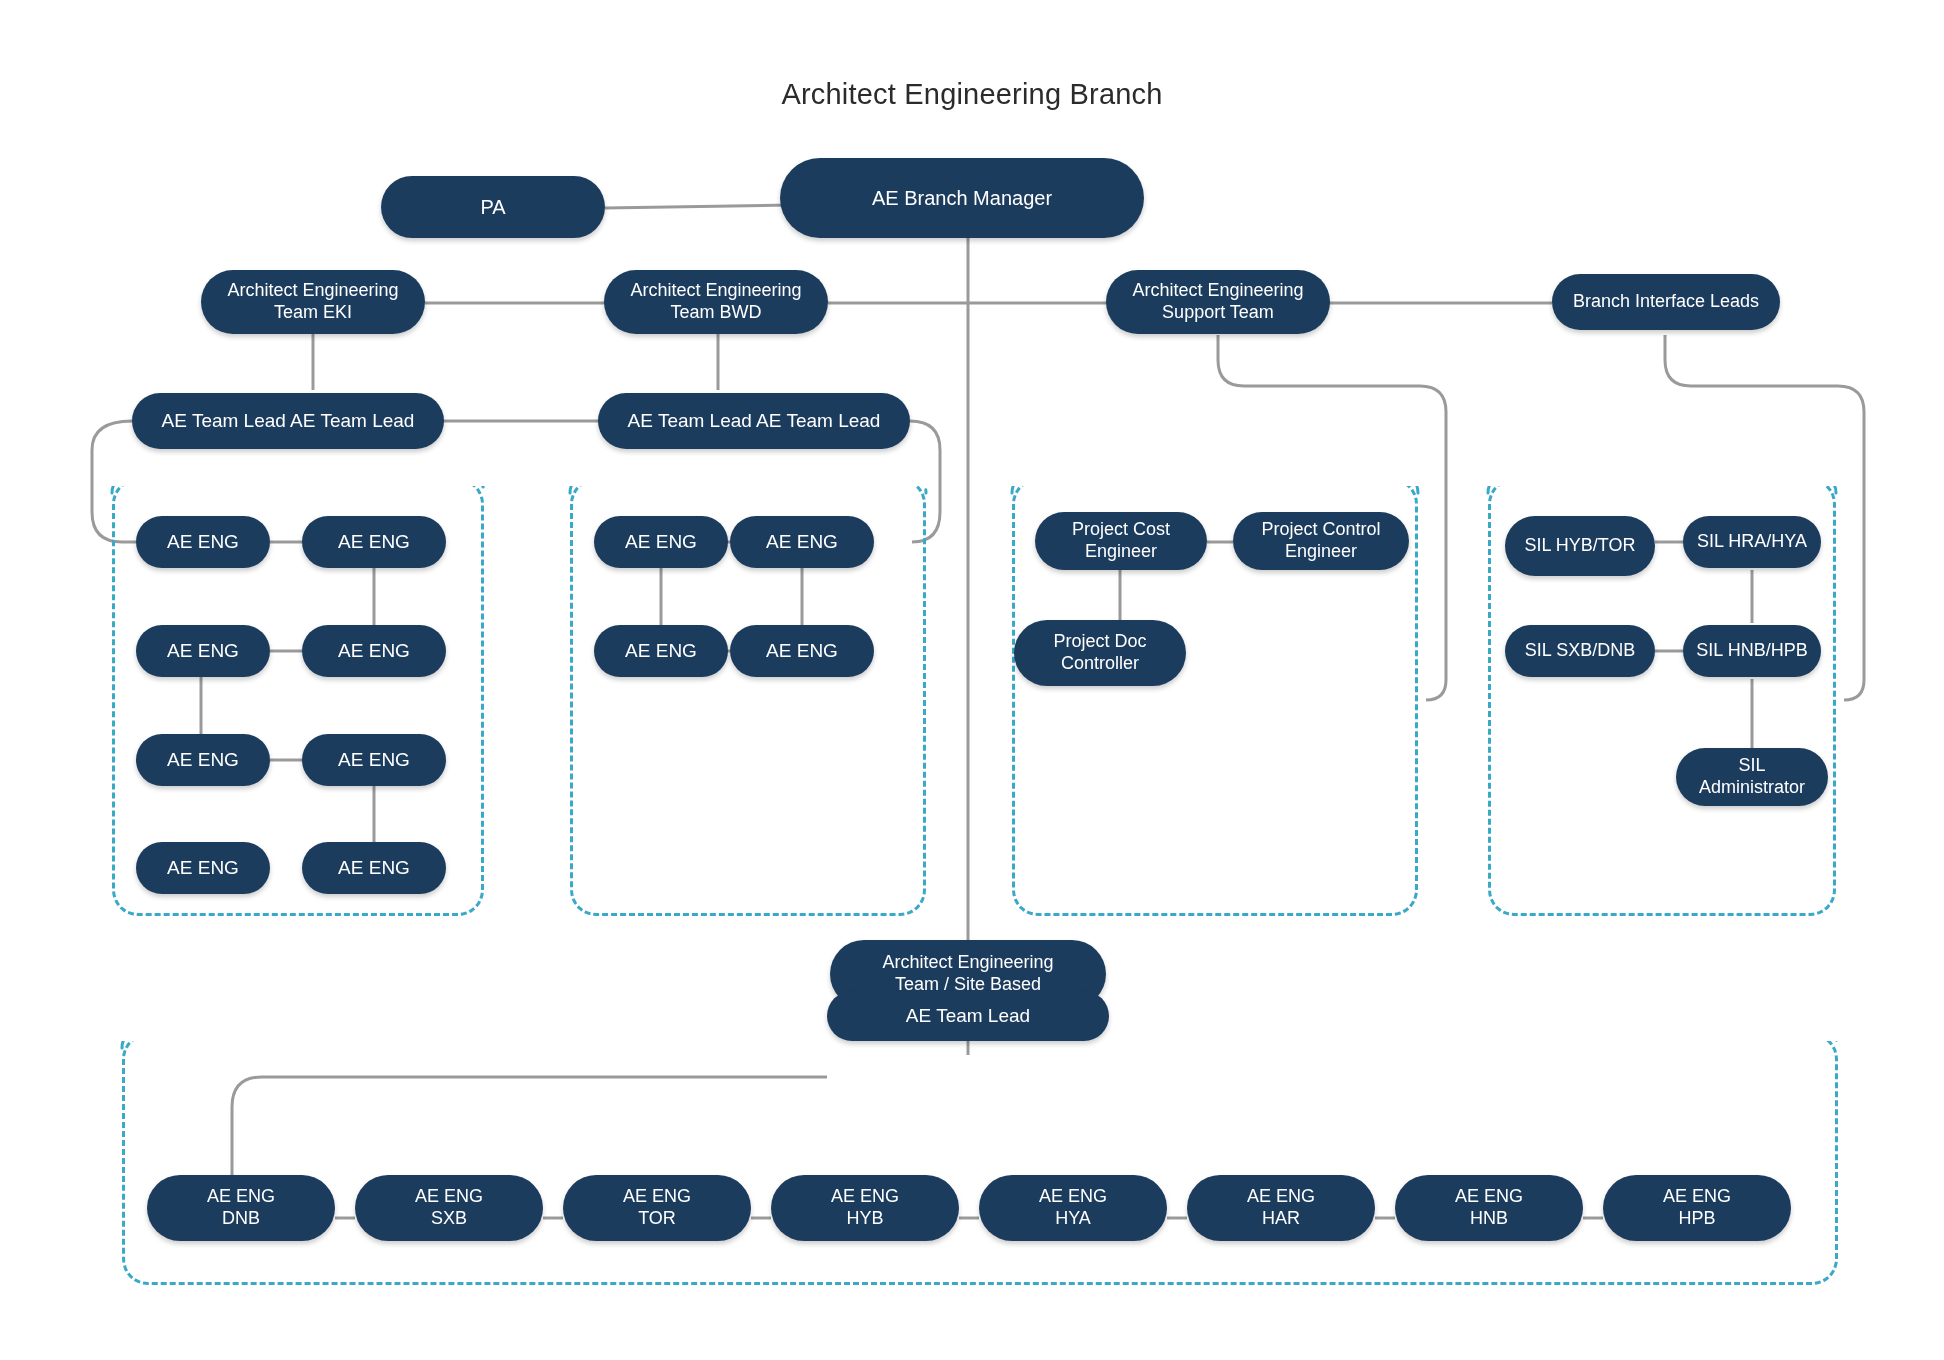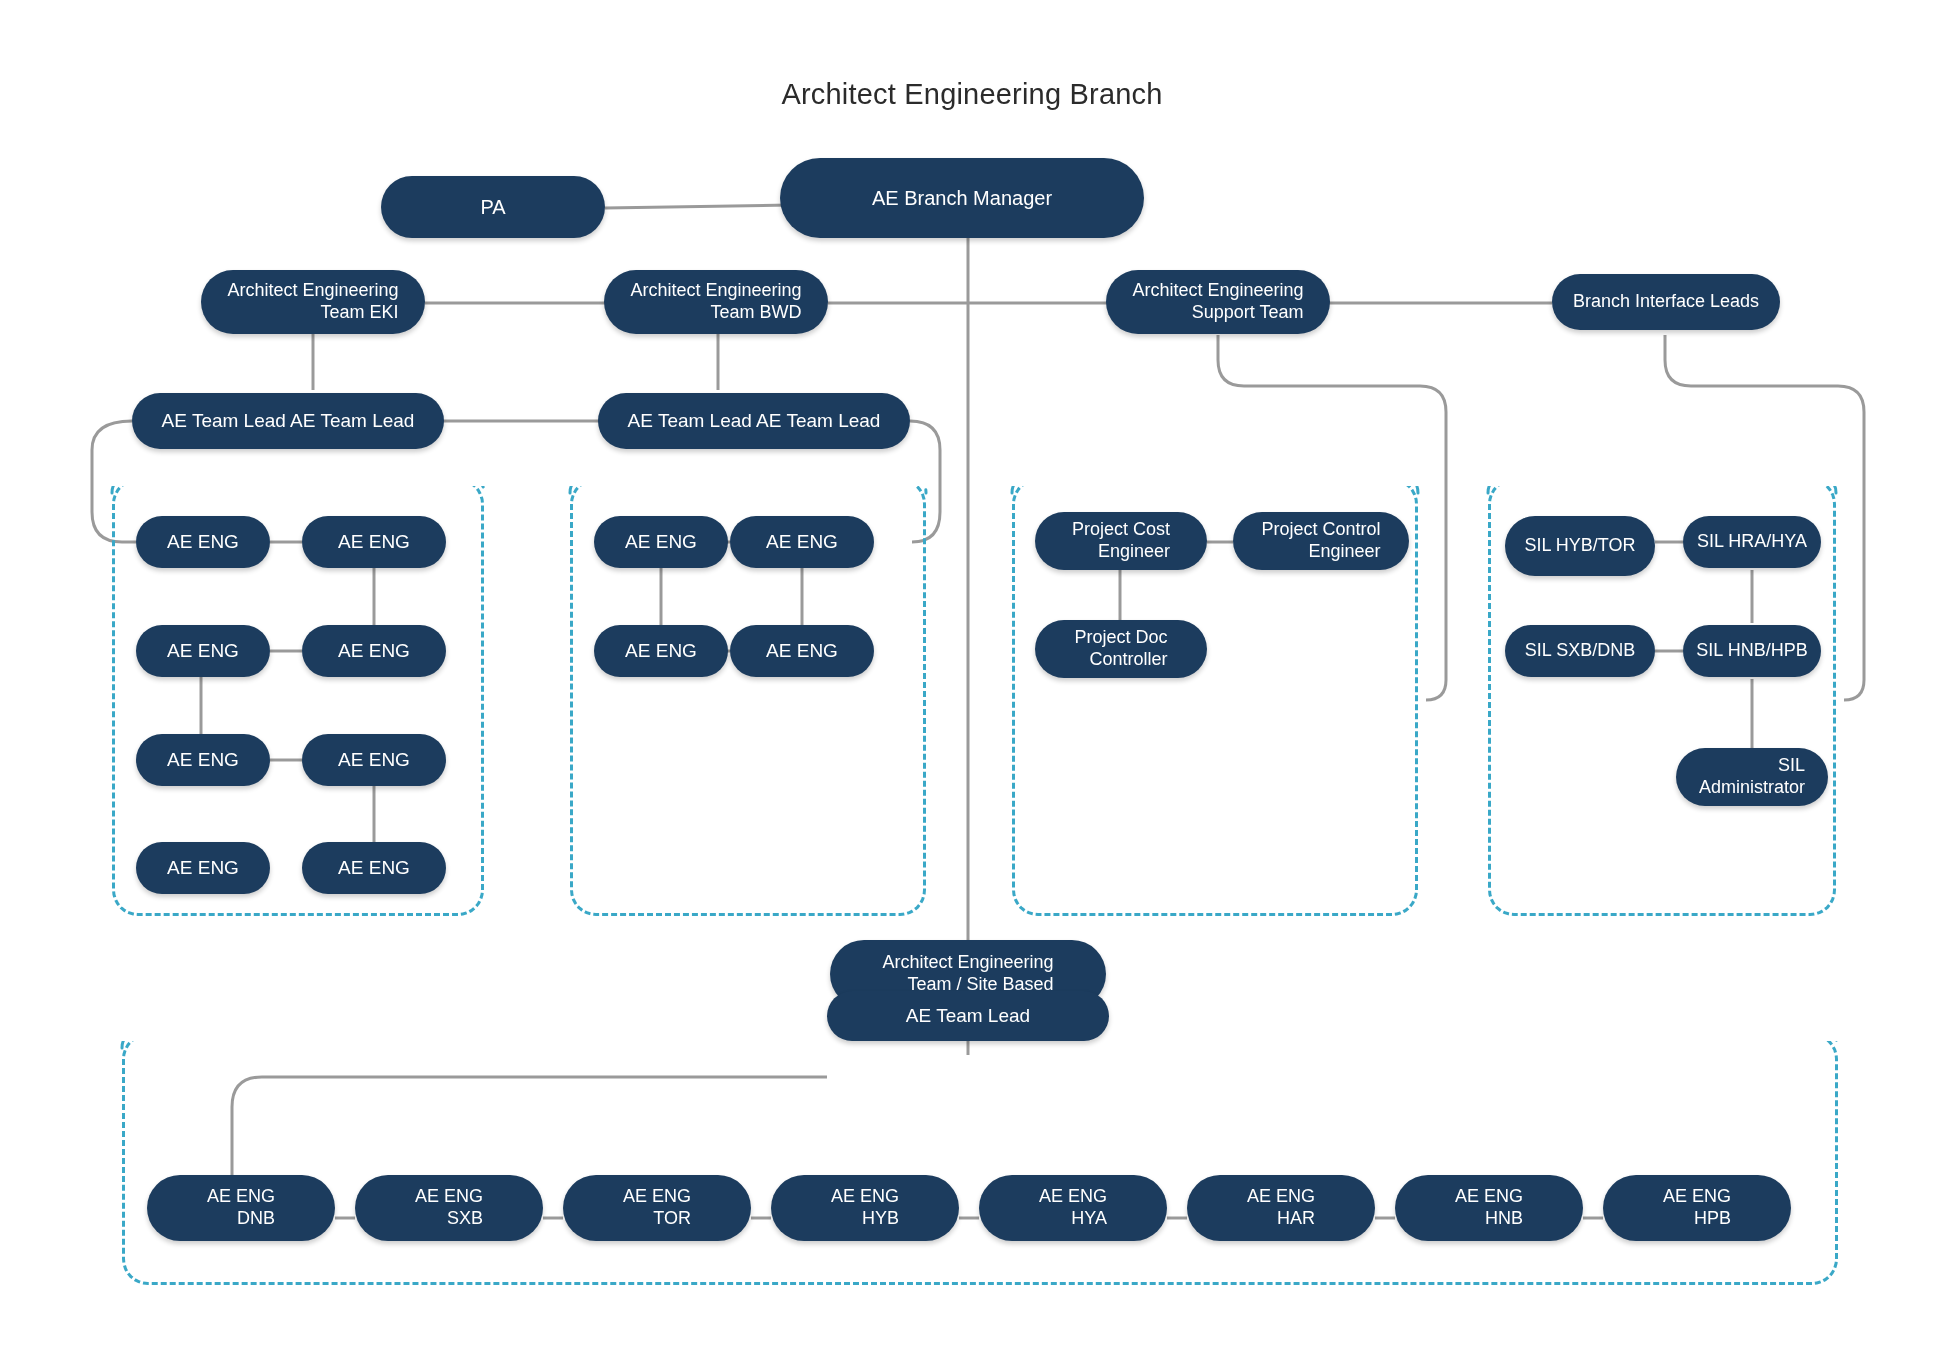--- a/index.html
+++ b/index.html
@@ -8,21 +8,21 @@
 
   #canvas{position:absolute;inset:0;width:1944px;height:1360px;padding-left:9px;}
 
   svg.wires{position:absolute;left:0;top:0;width:1944px;height:1360px;pointer-events:none;}
 
   .title{position:absolute;left:0;top:78px;width:1944px;text-align:center;
          font-size:29px;color:#2b2b2b;letter-spacing:.2px;}
 
   
   .node{position:absolute;background:#1c3c5e;color:#ffffff;border-radius:999px;
-        display:flex;align-items:center;justify-content:center;text-align:right;
+        display:flex;align-items:center;justify-content:center;text-align:center;
         font-size:19px;line-height:1.22;box-sizing:border-box;padding:4px 10px;
         box-shadow:0 3px 5px rgba(0,0,0,.20);z-index:3;white-space:pre-line;}
   .node.sm{font-size:18px;}
   .node.lg{font-size:20px;}
 
   
   .group{position:absolute;border:3px dashed #3aa8c7;border-radius:26px;
          box-sizing:border-box;z-index:1;background:transparent;}
   
   .gapmask{position:absolute;background:#ffffff;z-index:2;}
@@ -184,21 +184,21 @@
   <div class="node" style="left:594px;top:516px;width:134px;height:52px;">AE ENG</div>
   <div class="node" style="left:730px;top:516px;width:144px;height:52px;">AE ENG</div>
 
   <div class="node" style="left:594px;top:625px;width:134px;height:52px;">AE ENG</div>
   <div class="node" style="left:730px;top:625px;width:144px;height:52px;">AE ENG</div>
 
   <div class="node sm" style="left:1035px;top:512px;width:172px;height:58px;">Project Cost
 Engineer</div>
   <div class="node sm" style="left:1233px;top:512px;width:176px;height:58px;">Project Control
 Engineer</div>
-  <div class="node sm" style="left:1035px;top:620px;width:172px;height:58px;">Project Doc
+  <div class="node sm" style="left:1014px;top:620px;width:172px;height:66px;">Project Doc
 Controller</div>
 
   <div class="node sm" style="left:1505px;top:516px;width:150px;height:60px;">SIL HYB/TOR</div>
   <div class="node sm" style="left:1683px;top:516px;width:138px;height:52px;">SIL HRA/HYA</div>
 
   <div class="node sm" style="left:1505px;top:625px;width:150px;height:52px;">SIL SXB/DNB</div>
   <div class="node sm" style="left:1683px;top:625px;width:138px;height:52px;">SIL HNB/HPB</div>
 
   <div class="node sm" style="left:1676px;top:748px;width:152px;height:58px;">SIL
 Administrator</div>

